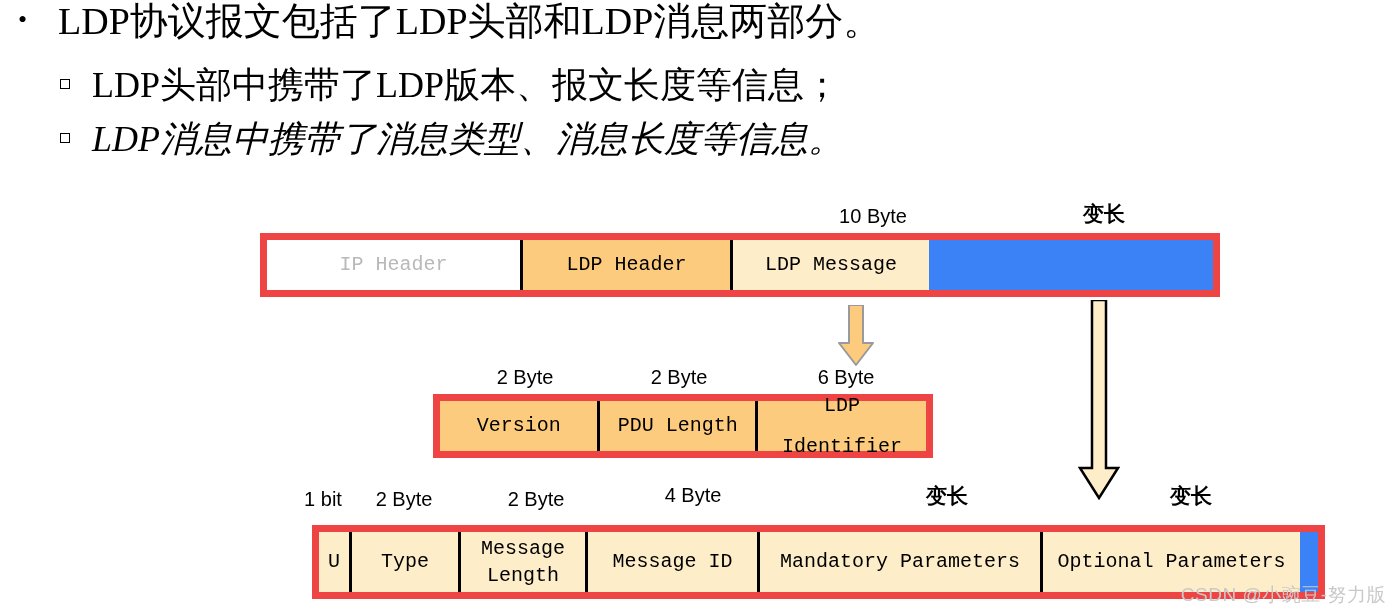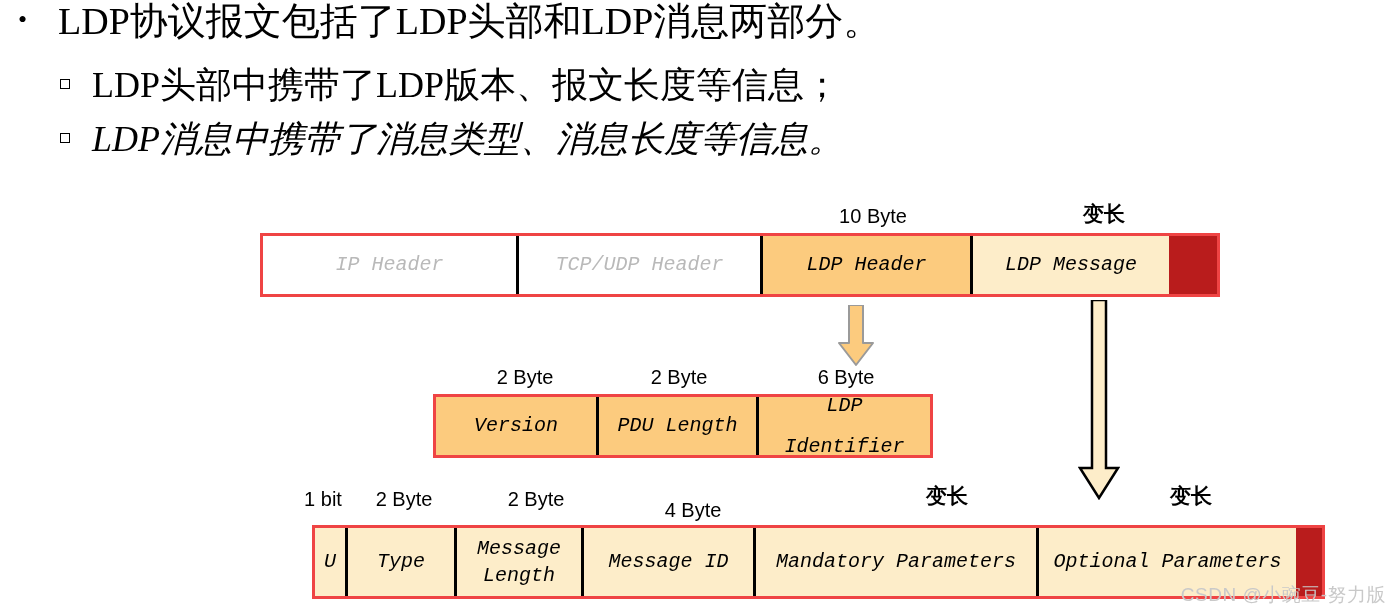--- a/index.html
+++ b/index.html
@@ -87,23 +87,22 @@
   .sizelabel.cn {
     font-family: "Liberation Sans", "DejaVu Sans", sans-serif;
     font-size: 21px;
     font-weight: 600;
   }
 
   .row {
     position: absolute;
     display: flex;
     box-sizing: border-box;
-    border: 3px solid #ef4444;
-    background: #b91c1c;
-    font-style: italic;
+    border: 7px solid #ef4444;
+    background: #3b82f6;
   }
   .cell {
     box-sizing: border-box;
     display: flex;
     align-items: center;
     justify-content: center;
     font-family: "Liberation Mono", "DejaVu Sans Mono", monospace;
     font-size: 20px;
     line-height: 26px;
     text-align: center;
@@ -170,21 +169,20 @@
 
 </div>
 
 <div class="diagram">
 
   <div class="sizelabel" style="left:798px; top:205px; width:150px;">10 Byte</div>
   <div class="sizelabel cn" style="left:1030px; top:203px; width:148px;">变长</div>
 
   <div class="row" style="left:260px; top:233px; width:960px; height:64px;">
     <div class="cell ghost" style="width:256px;">IP Header</div>
-    <div class="cell ghost" style="width:244px;">TCP/UDP Header</div>
     <div class="cell orange" style="width:210px;">LDP Header</div>
     <div class="cell cream" style="width:196px;">LDP Message</div>
   </div>
 
   <svg class="arrow-short" viewBox="0 0 36 62">
     <polygon points="11,0 25,0 25,38 35,38 18,60 1,38 11,38" fill="#FCCB7E" stroke="#9a9a9a" stroke-width="2" stroke-linejoin="round"></polygon>
   </svg>
 
   <svg class="arrow-long" viewBox="0 0 42 200">
     <polygon points="14,0 28,0 28,168 40,168 21,198 2,168 14,168" fill="#FDEDC9" stroke="#000000" stroke-width="2.5" stroke-linejoin="miter"></polygon>
@@ -199,21 +197,21 @@
     <div class="cell orange" style="width:162px;">PDU Length</div>
     <div class="cell orange two-line" style="width:173px;gap:14px;">
       <span>LDP</span>
       <span>Identifier</span>
     </div>
   </div>
 
   <div class="sizelabel" style="left:290px; top:488px; width:66px;">1 bit</div>
   <div class="sizelabel" style="left:356px; top:488px; width:96px;">2 Byte</div>
   <div class="sizelabel" style="left:463px; top:488px; width:146px;">2 Byte</div>
-  <div class="sizelabel" style="left:620px; top:499px; width:146px;">4 Byte</div>
+  <div class="sizelabel" style="left:620px; top:484px; width:146px;">4 Byte</div>
   <div class="sizelabel cn" style="left:874px; top:485px; width:146px;">变长</div>
   <div class="sizelabel cn" style="left:1118px; top:485px; width:146px;">变长</div>
 
   <div class="row" style="left:312px; top:525px; width:1013px; height:74px;">
     <div class="cell cream" style="width:33px;">U</div>
     <div class="cell cream" style="width:109px;">Type</div>
     <div class="cell cream two-line" style="width:127px;">
       <span>Message</span>
       <span>Length</span>
     </div>

